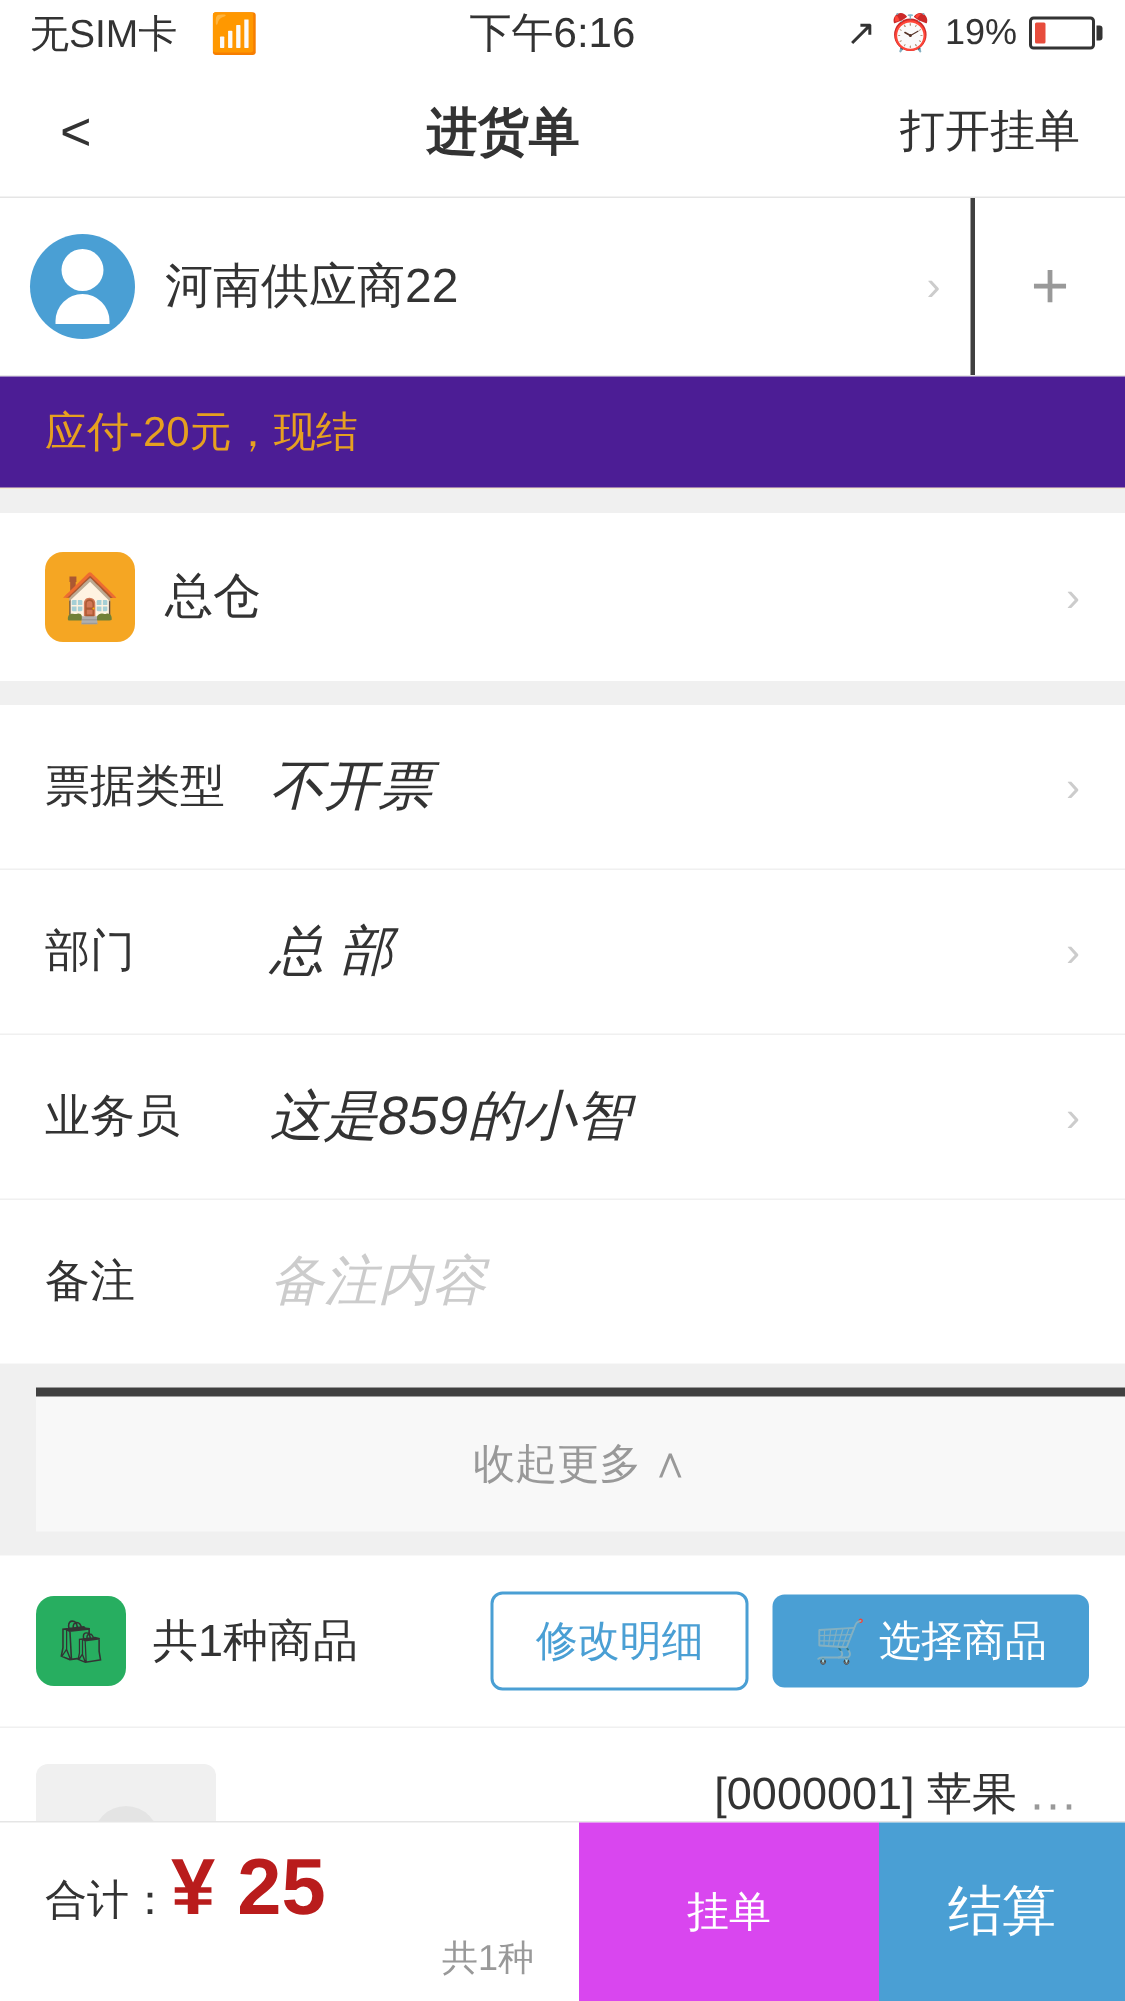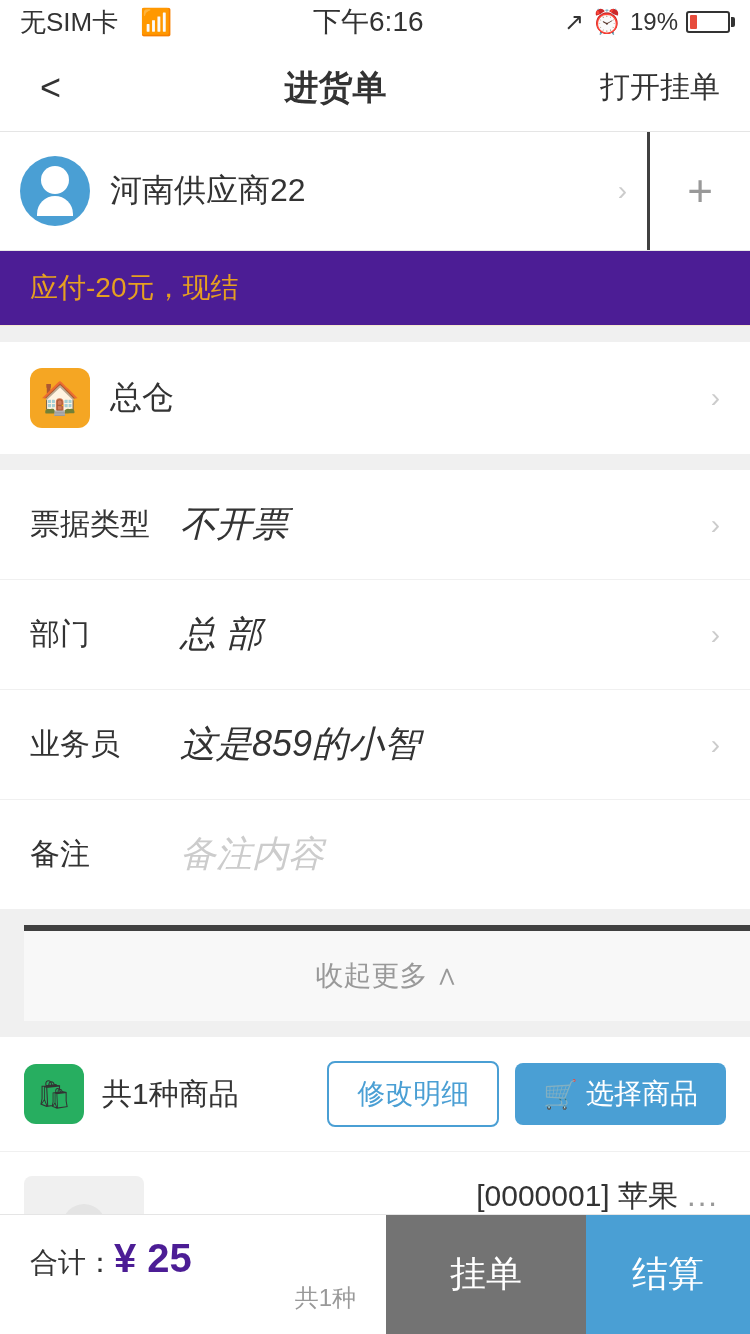--- a/index.html
+++ b/index.html
@@ -331,34 +331,34 @@
     .total-row {
       display: flex;
       align-items: baseline;
       gap: 0;
     }
     .total-label {
       font-size: 28px;
       color: #333;
     }
     .total-amount {
-      font-size: 40px;
-      color: #4c1d95;
+      font-size: 53px;
+      color: #b91c1c;
       font-weight: 600;
     }
     .total-count {
       font-size: 24px;
       color: #999;
       text-align: right;
     }
     .btn-hang {
       width: 200px;
-      background: #737373;
+      background: #d946ef;
       color: #fff;
-      font-size: 36px;
+      font-size: 28px;
       border: none;
       cursor: pointer;
       display: flex;
       align-items: center;
       justify-content: center;
     }
     .btn-checkout {
       width: 164px;
       background: #4a9fd4;
       color: #fff;

